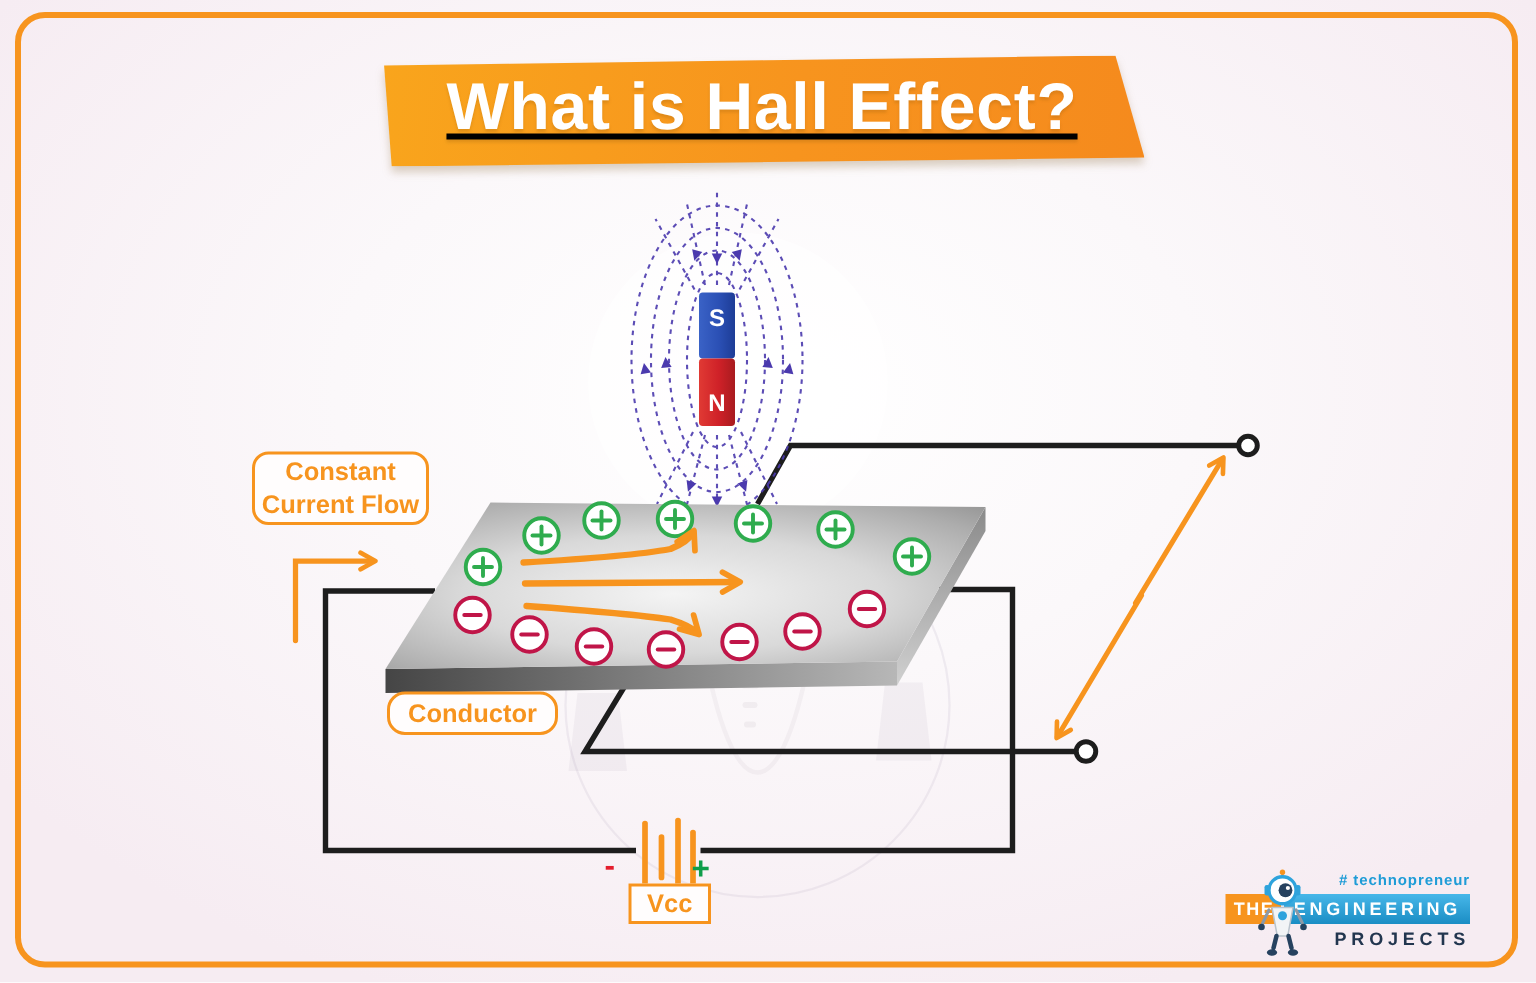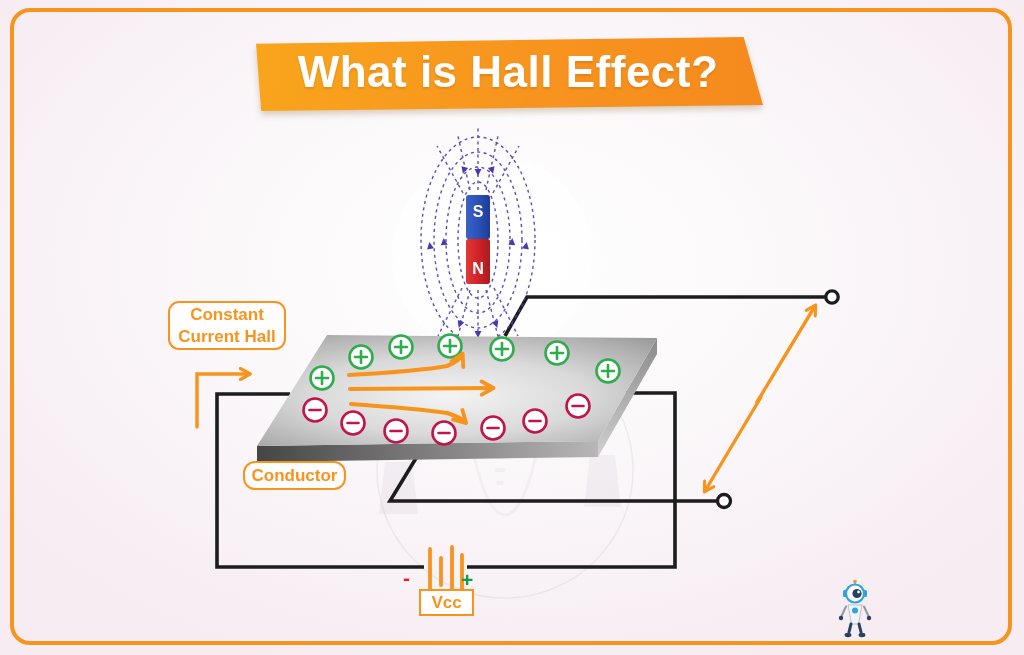--- a/index.html
+++ b/index.html
@@ -9,40 +9,41 @@
     background:radial-gradient(ellipse 640px 430px at 50% 40%, #ffffff 0%, #fbf8fa 45%, #f6ecf2 100%);
     font-family:"Liberation Sans", sans-serif;
   }
   .frame{
     position:absolute;left:10px;top:8px;right:12px;bottom:10px;
     border:4px solid #F7941E;border-radius:20px;pointer-events:none;
   }
   .banner{
     position:absolute;left:253px;top:37px;width:510px;height:74px;
     filter:drop-shadow(0 4px 3px rgba(130,95,40,.28));
+    text-decoration:underline;
   }
   .banner-shape{
     width:100%;height:100%;
     background:linear-gradient(96deg,#f9a51c 0%,#f7941e 55%,#f58a1d 100%);
     clip-path:polygon(0.6% 9%, 96.2% 0%, 100% 92%, 1.6% 100%);
     display:flex;align-items:center;justify-content:center;
   }
   .banner-title{
     color:#ffffff;font-size:44px;font-weight:bold;letter-spacing:.5px;
     text-shadow:0 2px 2px rgba(150,90,10,.25);padding-bottom:4px;
   }
   .label-box{
     position:absolute;background:#fffdfd;border:2.5px solid #F7941E;
     color:#F7941E;font-weight:bold;font-size:17px;line-height:1.25;
     display:flex;align-items:center;justify-content:center;text-align:center;
     border-radius:12px;
   }
   .lb-ccf{left:168px;top:301px;width:118px;height:49px;border-radius:11px;padding:0 2px;}
   .lb-hv{left:697px;top:385px;width:117px;height:29px;}
-  .lb-cond{left:243px;top:461px;width:103px;height:29px;}
+  .lb-cond{left:258px;top:461px;width:114px;height:29px;}
   .lb-vcc{left:419px;top:589px;width:55px;height:27px;border-radius:0;}
   .sign{position:absolute;font-weight:bold;font-size:21px;line-height:1;}
   .sign-minus{left:403px;top:567px;color:#E41E2D;}
   .sign-plus{left:461px;top:569px;color:#0F9E4B;}
   .logo{position:absolute;left:836px;top:579px;width:170px;height:64px;display:flex;align-items:flex-start;}
   .logo-text{margin-left:4px;width:140px;display:flex;flex-direction:column;align-items:flex-end;padding-top:3px;}
   .logo-tagline{color:#1E9CD7;font-size:10px;font-weight:bold;letter-spacing:.6px;margin-bottom:3px;}
   .logo-row{display:flex;gap:2px;}
   .logo-the{background:#F7941E;color:#fff;font-size:12px;font-weight:bold;padding:3px 5px;letter-spacing:1px;}
   .logo-eng{background:linear-gradient(#47b7e9,#1a8dc4);color:#fff;font-size:12px;font-weight:bold;padding:3px 6px;letter-spacing:2.5px;}
@@ -242,21 +243,21 @@
   </svg>
 
   <div class="frame"></div>
 
   <div class="banner">
     <div class="banner-shape">
       <span class="banner-title">What is Hall Effect?</span>
     </div>
   </div>
 
-  <div class="label-box lb-ccf">Constant Current Hall</div>
+  <div class="label-box lb-ccf">Constant Current Flow</div>
   <div class="label-box lb-cond">Conductor</div>
   <div class="label-box lb-vcc">Vcc</div>
 
   <div class="sign sign-minus">-</div>
   <div class="sign sign-plus">+</div>
 
   <div class="logo">
     <svg width="38" height="64" viewBox="0 0 38 64">
       <line x1="19" y1="8" x2="19" y2="3" stroke="#8d99a6" stroke-width="1.5"></line>
       <circle cx="19" cy="2.5" r="1.8" fill="#F7941E"></circle>
@@ -269,15 +270,23 @@
       <circle cx="19" cy="31.5" r="3" fill="#2EA3DC"></circle>
       <line x1="10" y1="27.5" x2="5.5" y2="37" stroke="#8d99a6" stroke-width="2" stroke-linecap="round"></line>
       <line x1="28" y1="27.5" x2="32.5" y2="37" stroke="#8d99a6" stroke-width="2" stroke-linecap="round"></line>
       <circle cx="5" cy="39" r="2.2" fill="#26425f"></circle>
       <circle cx="33" cy="39" r="2.2" fill="#26425f"></circle>
       <line x1="15" y1="45" x2="13" y2="53" stroke="#26425f" stroke-width="3" stroke-linecap="round"></line>
       <line x1="23" y1="45" x2="25" y2="53" stroke="#26425f" stroke-width="3" stroke-linecap="round"></line>
       <ellipse cx="12" cy="56" rx="3.4" ry="2.2" fill="#26425f"></ellipse>
       <ellipse cx="26" cy="56" rx="3.4" ry="2.2" fill="#26425f"></ellipse>
     </svg>
+    <div class="logo-text">
+      <div class="logo-tagline"># technopreneur</div>
+      <div class="logo-row">
+        <span class="logo-the">THE</span>
+        <span class="logo-eng">ENGINEERING</span>
+      </div>
+      <div class="logo-projects">PROJECTS</div>
+    </div>
   </div>
 
 </div>
 
 </body></html>

